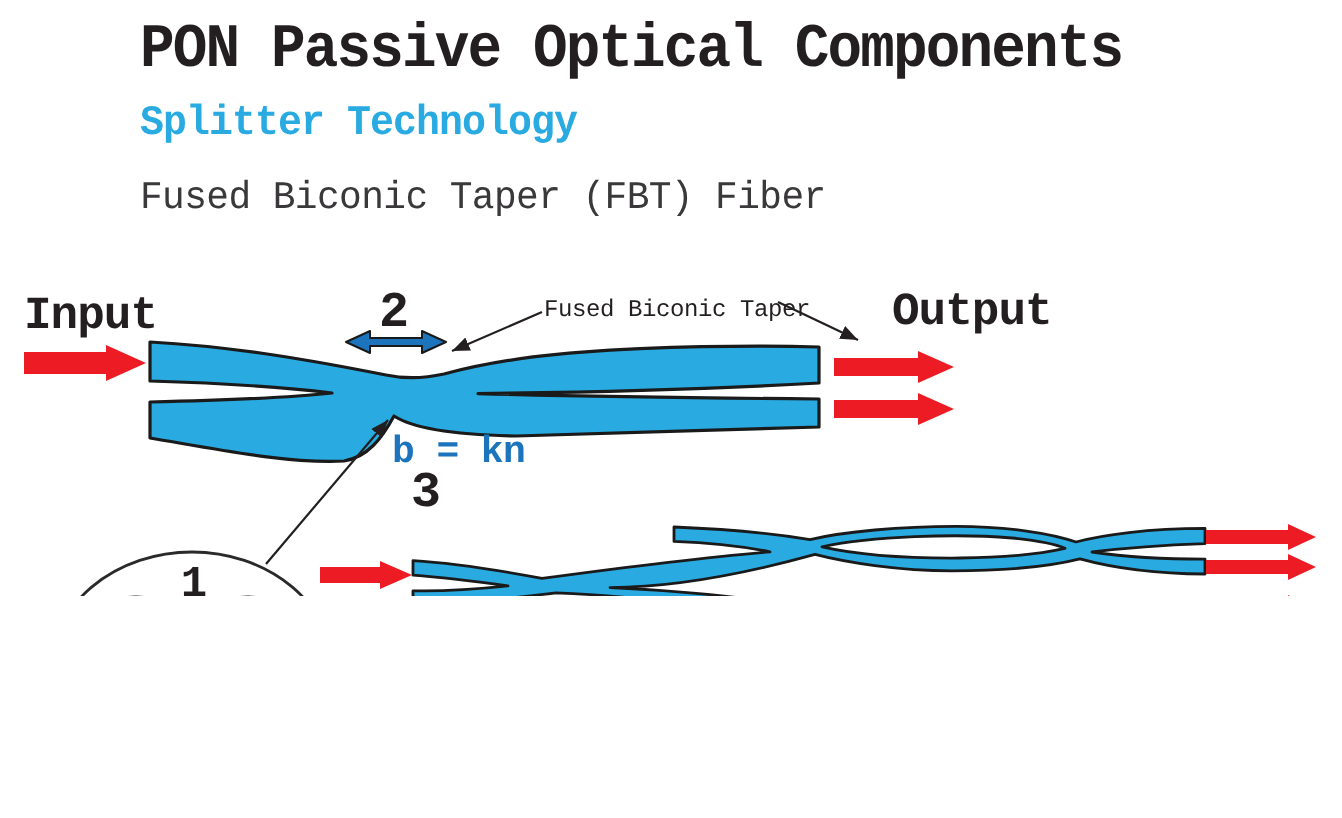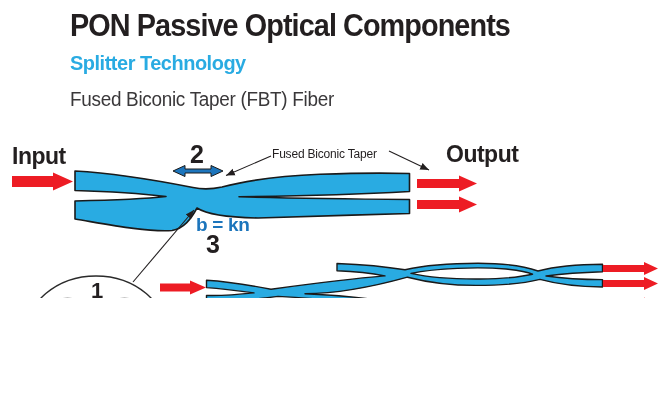--- a/index.html
+++ b/index.html
@@ -1,18 +1,18 @@
 <!DOCTYPE html>
 <html><head>
 <meta charset="utf-8">
 <style>
   html,body{margin:0;padding:0;background:#fff;}
   .page{
     position:relative;width:671px;height:298px;background:#ffffff;overflow:hidden;
-    font-family:Liberation Sans, sans-serif;
+    font-family:Liberation Mono, monospace;
   }
   .title{
     position:absolute;left:70px;top:10px;font-size:31px;font-weight:bold;color:#231F20;
     letter-spacing:-1px;line-height:1;white-space:nowrap;transform:scaleX(.93);transform-origin:0 50%;
   }
   .subtitle{
     position:absolute;left:70px;top:52px;font-size:21px;font-weight:bold;color:#29ABE2;
     letter-spacing:-.5px;line-height:1;white-space:nowrap;transform:scaleX(.95);transform-origin:0 50%;
   }
   .subheading{

